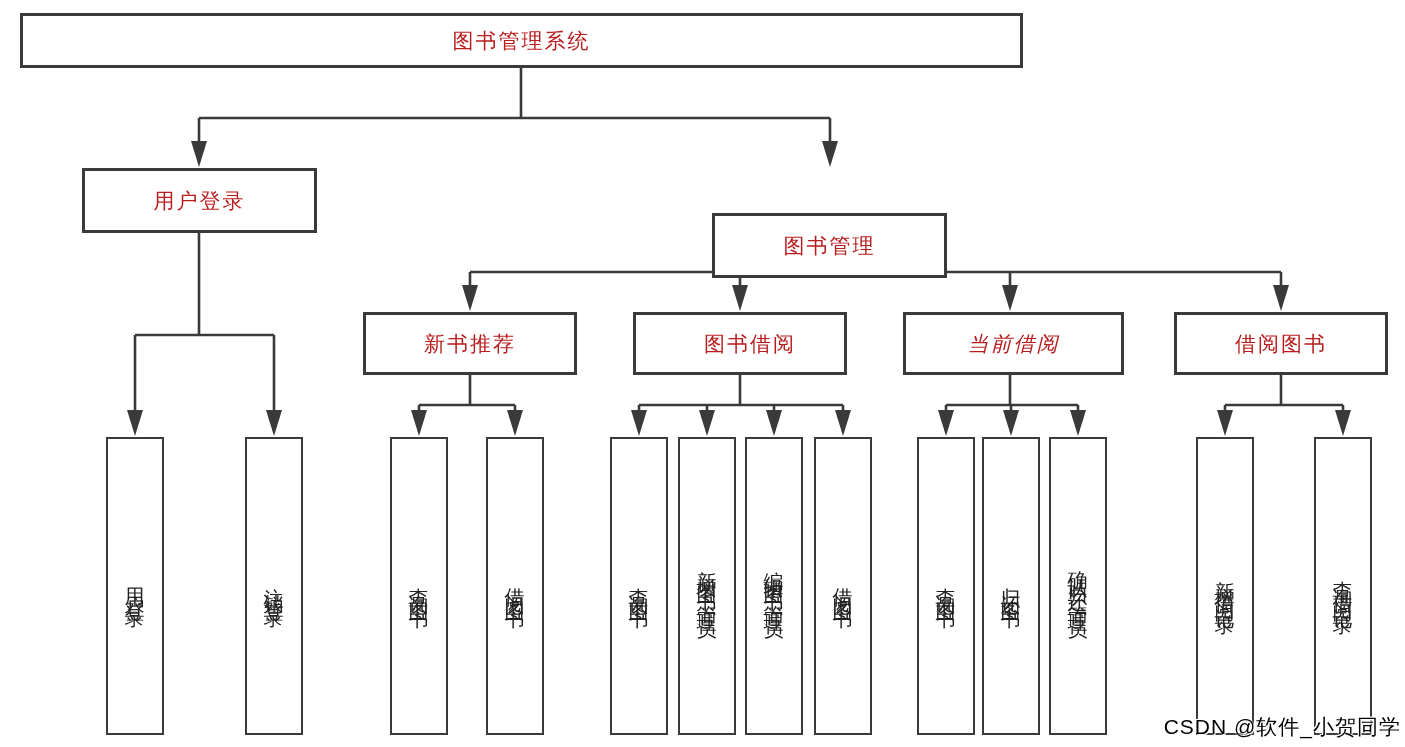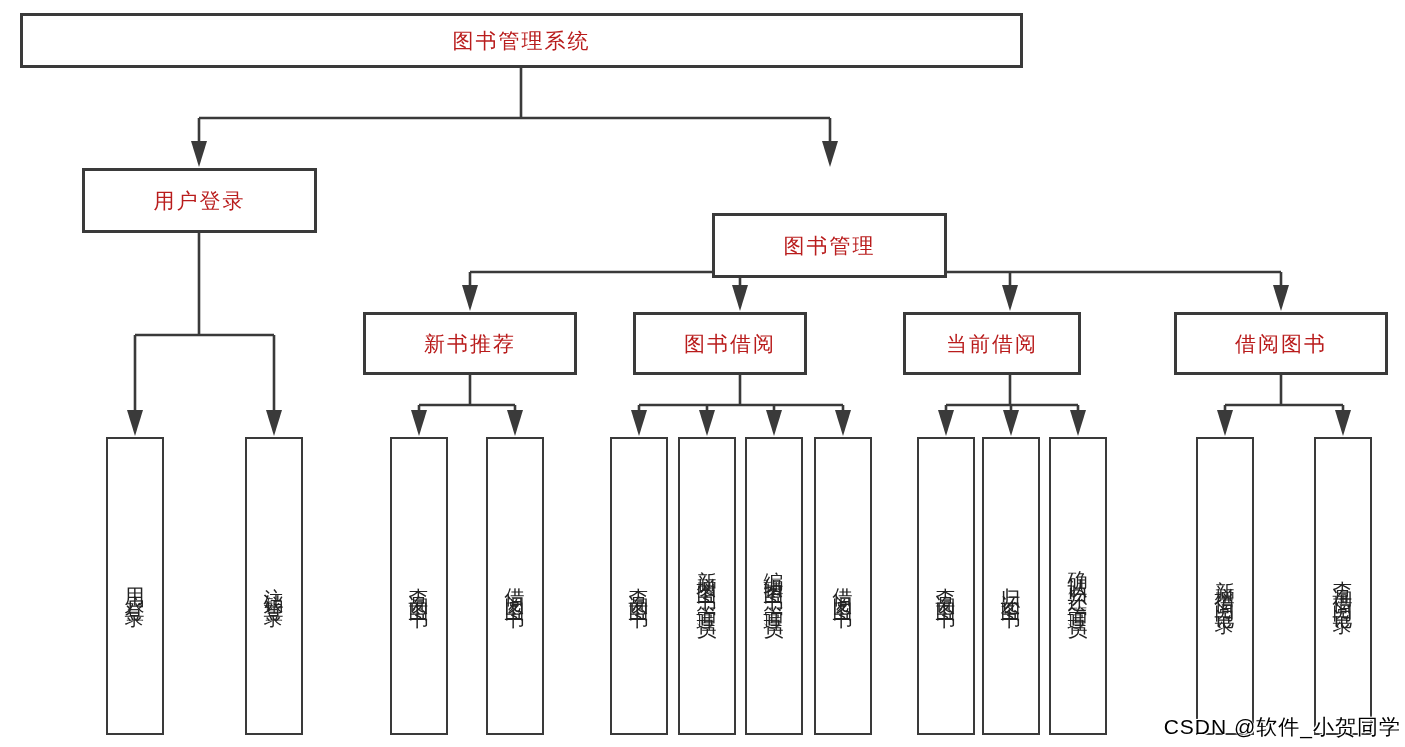--- a/index.html
+++ b/index.html
@@ -112,24 +112,24 @@
   <div class="node" style="left:82px; top:168px; width:235px; height:65px;">
     <span class="h-label">用户登录</span>
   </div>
   <div class="node" style="left:712px; top:168px; width:235px; height:65px;margin-top:45px;">
     <span class="h-label">图书管理</span>
   </div>
 
   <div class="node" style="left:363px; top:312px; width:214px; height:63px;">
     <span class="h-label">新书推荐</span>
   </div>
-  <div class="node" style="left:633px; top:312px; width:174px; height:63px;padding-left:20px;">
+  <div class="node" style="left:633px; top:312px; width:214px; height:63px;padding-left:20px;">
     <span class="h-label">图书借阅</span>
   </div>
-  <div class="node" style="left:903px; top:312px; width:178px; height:63px;">
+  <div class="node" style="left:903px; top:312px; width:221px; height:63px;font-style:italic;">
     <span class="h-label">当前借阅</span>
   </div>
   <div class="node" style="left:1174px; top:312px; width:214px; height:63px;">
     <span class="h-label">借阅图书</span>
   </div>
 
   <div class="node leaf" style="left:106px; top:437px; width:58px; height:298px;">
     <span class="v-label">用户登录</span>
   </div>
   <div class="node leaf" style="left:245px; top:437px; width:58px; height:298px;">

